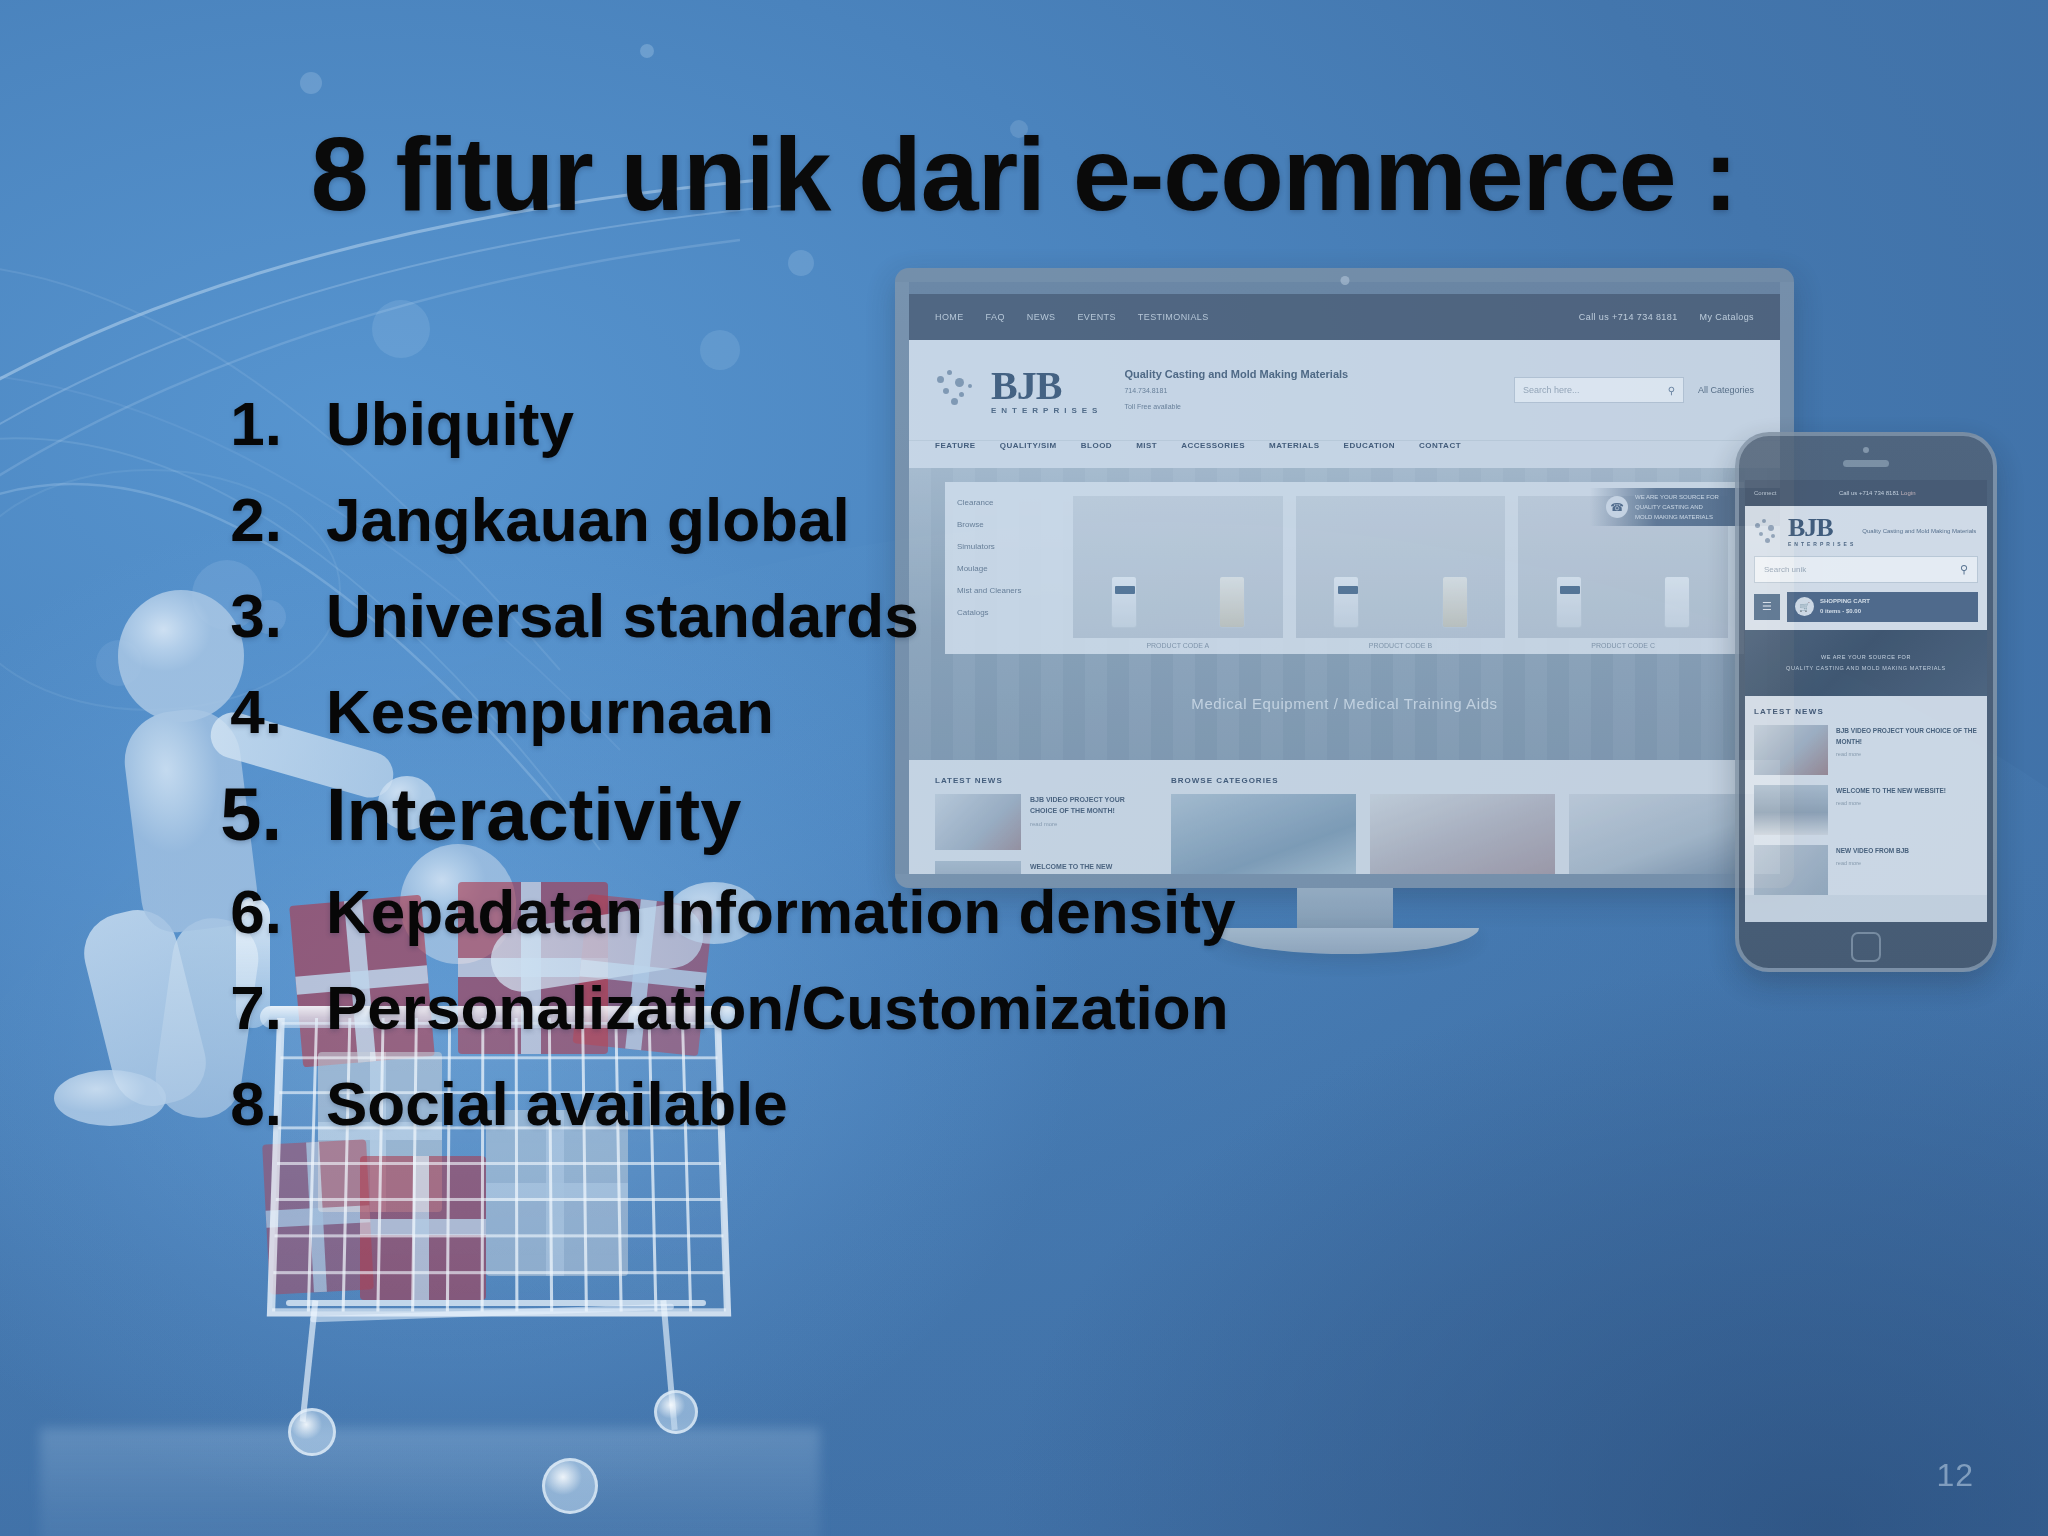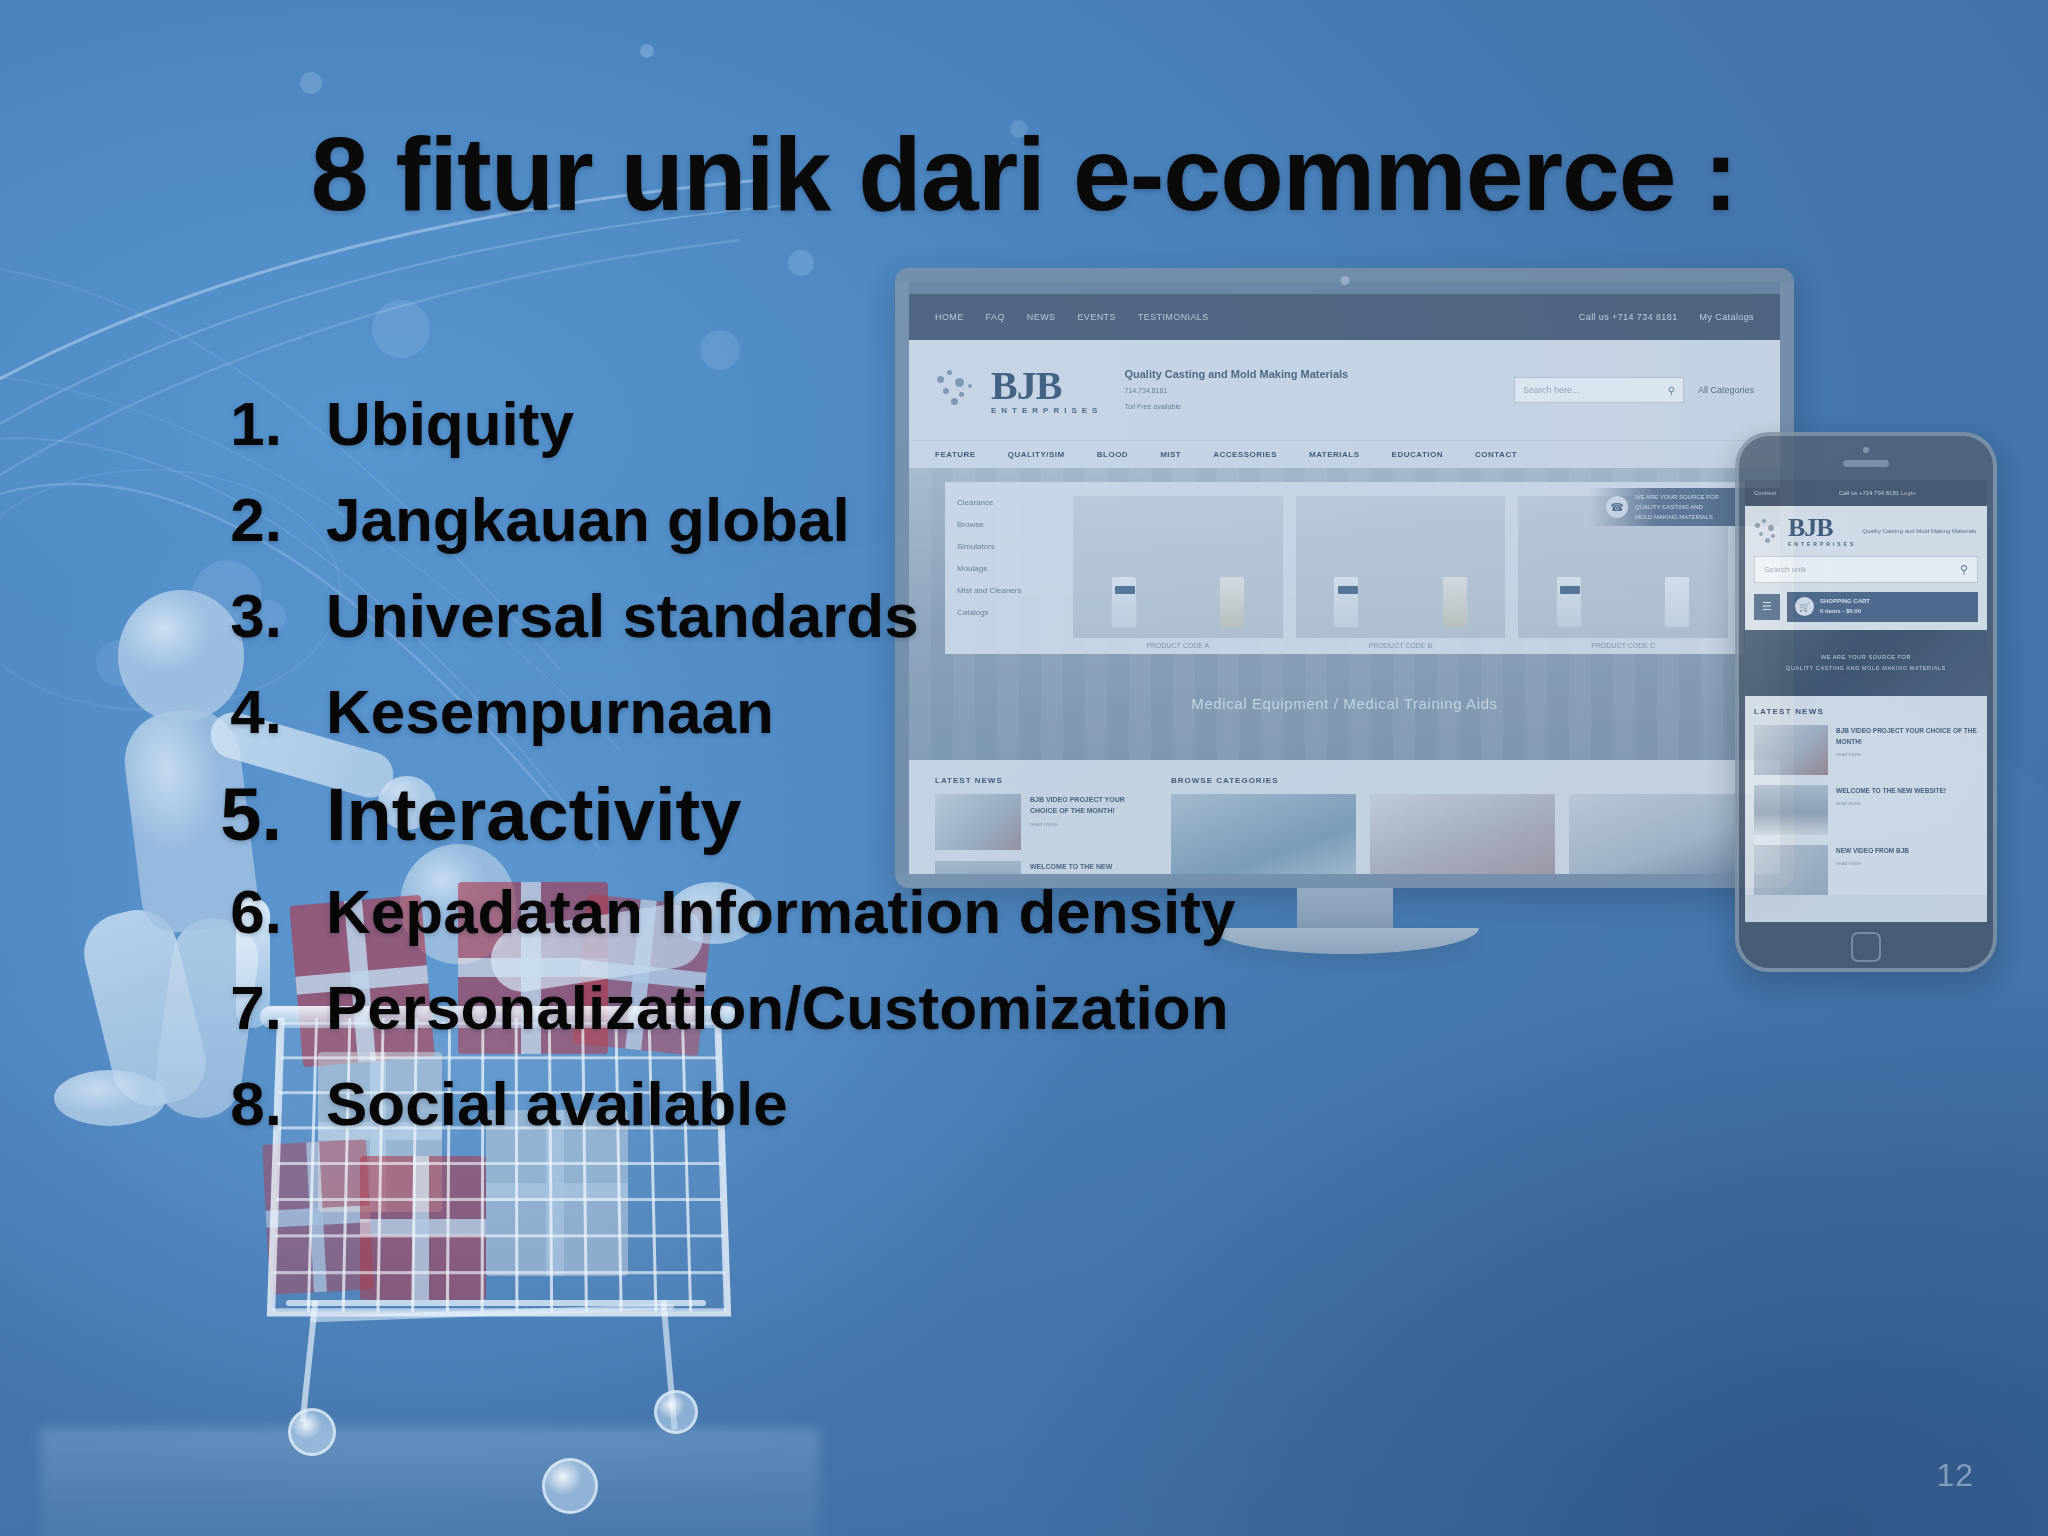--- a/index.html
+++ b/index.html
@@ -150,21 +150,21 @@
   .site-search {
     width:170px; height:26px; background:#fff; border:1px solid #c2d4e7;
     display:flex; align-items:center; padding:0 8px;
     font-size:9px; color:#9db2c8;
   }
   .site-search .mag { margin-left:auto; color:#5b87bd; font-size:10px; }
   .site-cat { font-size:9px; color:#4d7099; margin-left:14px; }
 
   .site-nav {
     height:28px; background:#dfeaf6; border-top:1px solid #cddcec;
-    display:flex; align-items:center; padding:0 26px; gap:32px;
+    display:flex; padding:0 26px; gap:24px;
   }
   .site-nav span { font-size:8px; font-weight:bold; color:#2e5party; color:#2e568c; letter-spacing:.5px; }
 
   .site-hero { position:relative; height:292px; background:#7fa7cb; overflow:hidden; }
   .hero-photo {
     position:absolute; inset:0;
     background:
       linear-gradient(180deg, rgba(210,226,240,.55) 0%, rgba(150,185,215,.35) 55%, rgba(120,160,198,.5) 100%),
       repeating-linear-gradient(90deg, rgba(255,255,255,.08) 0 22px, rgba(0,0,0,.03) 22px 44px);
   }

